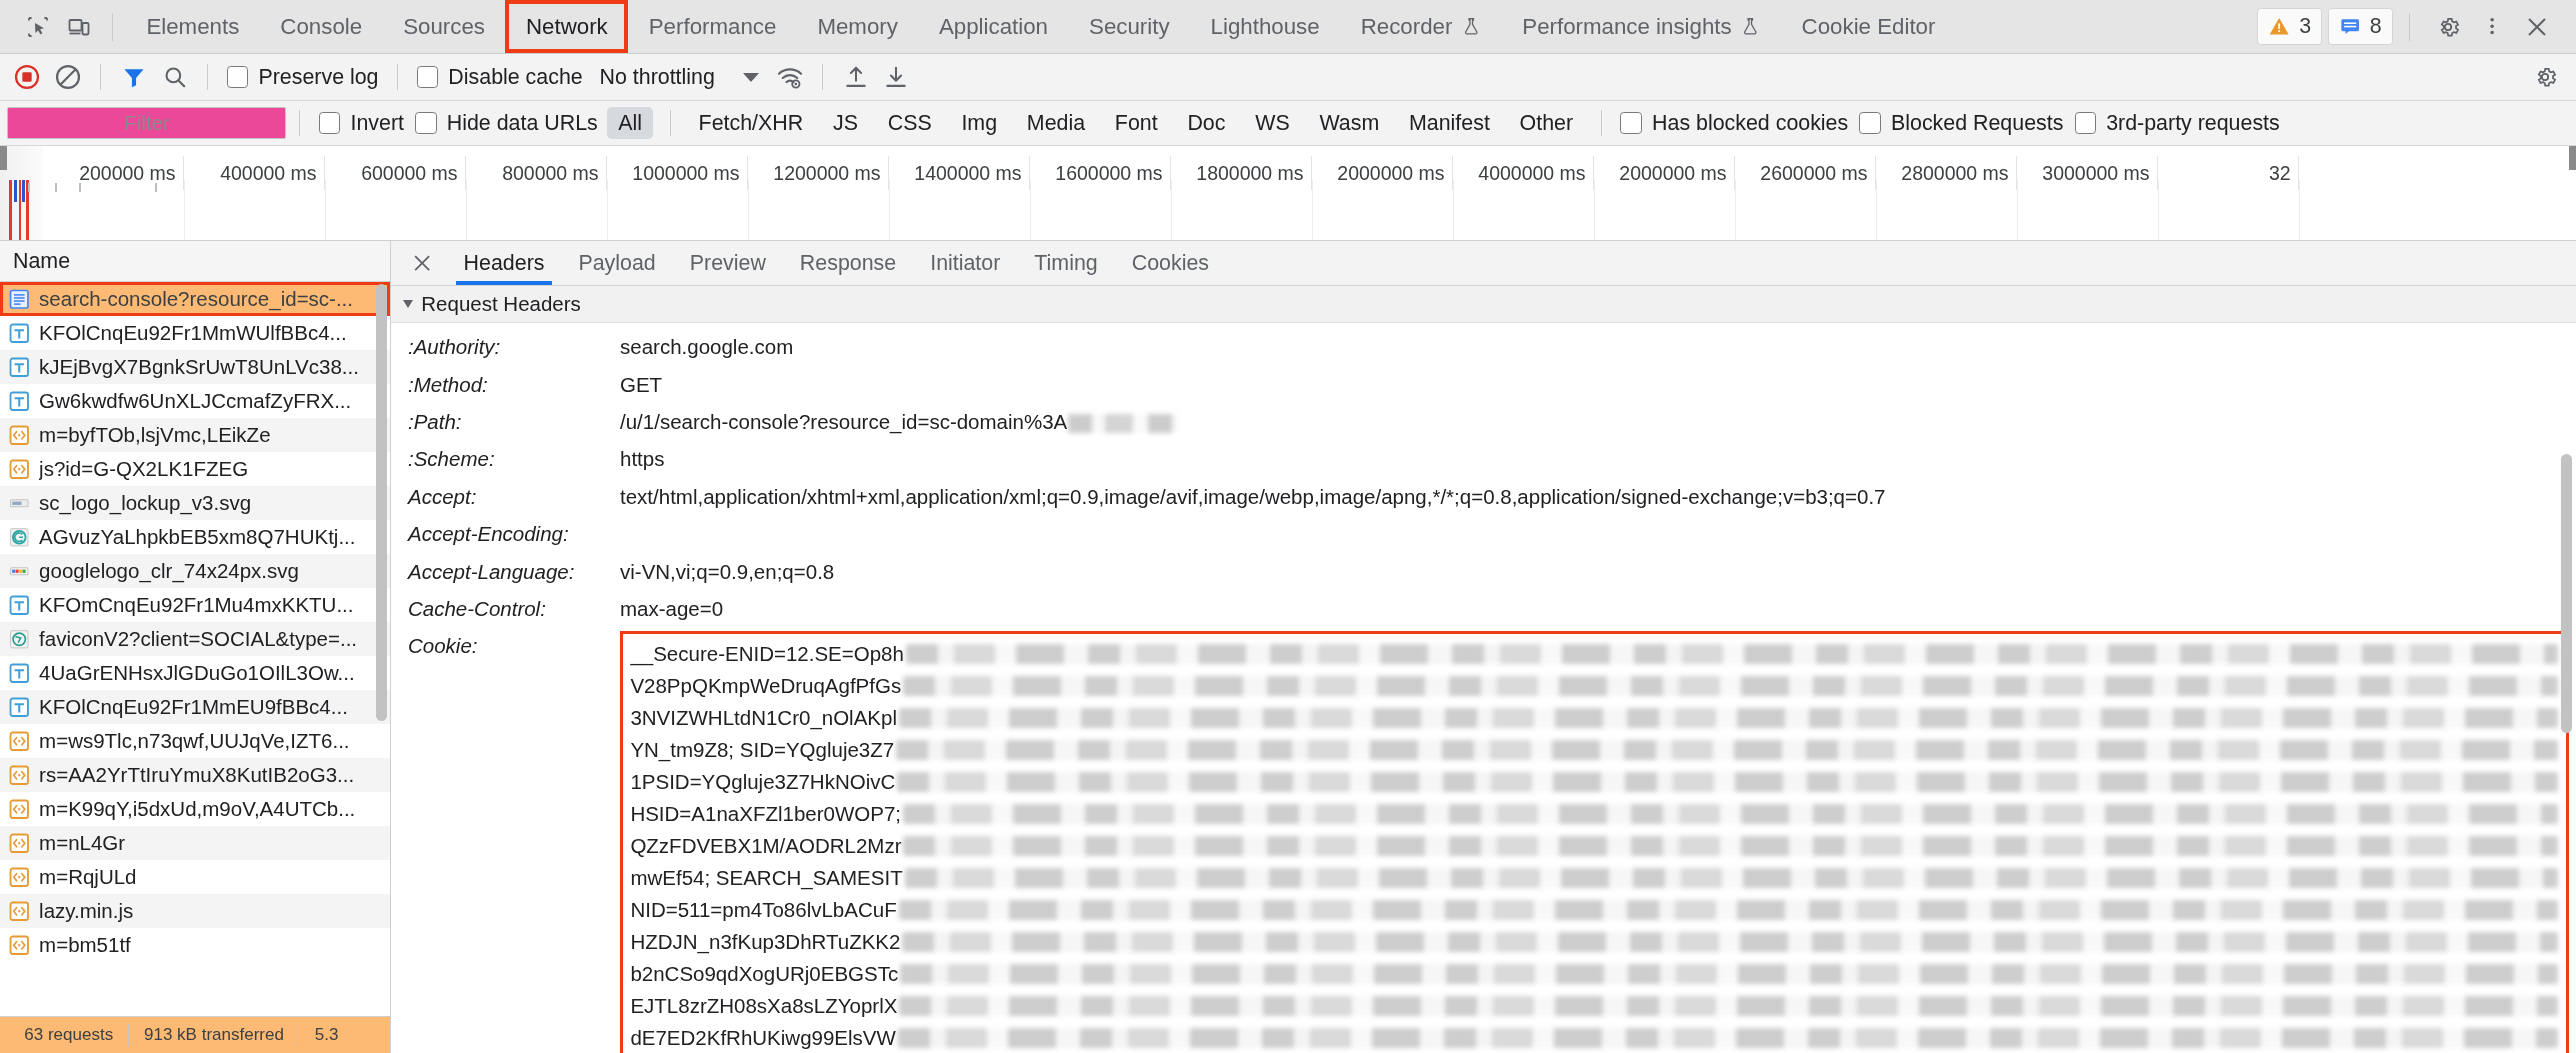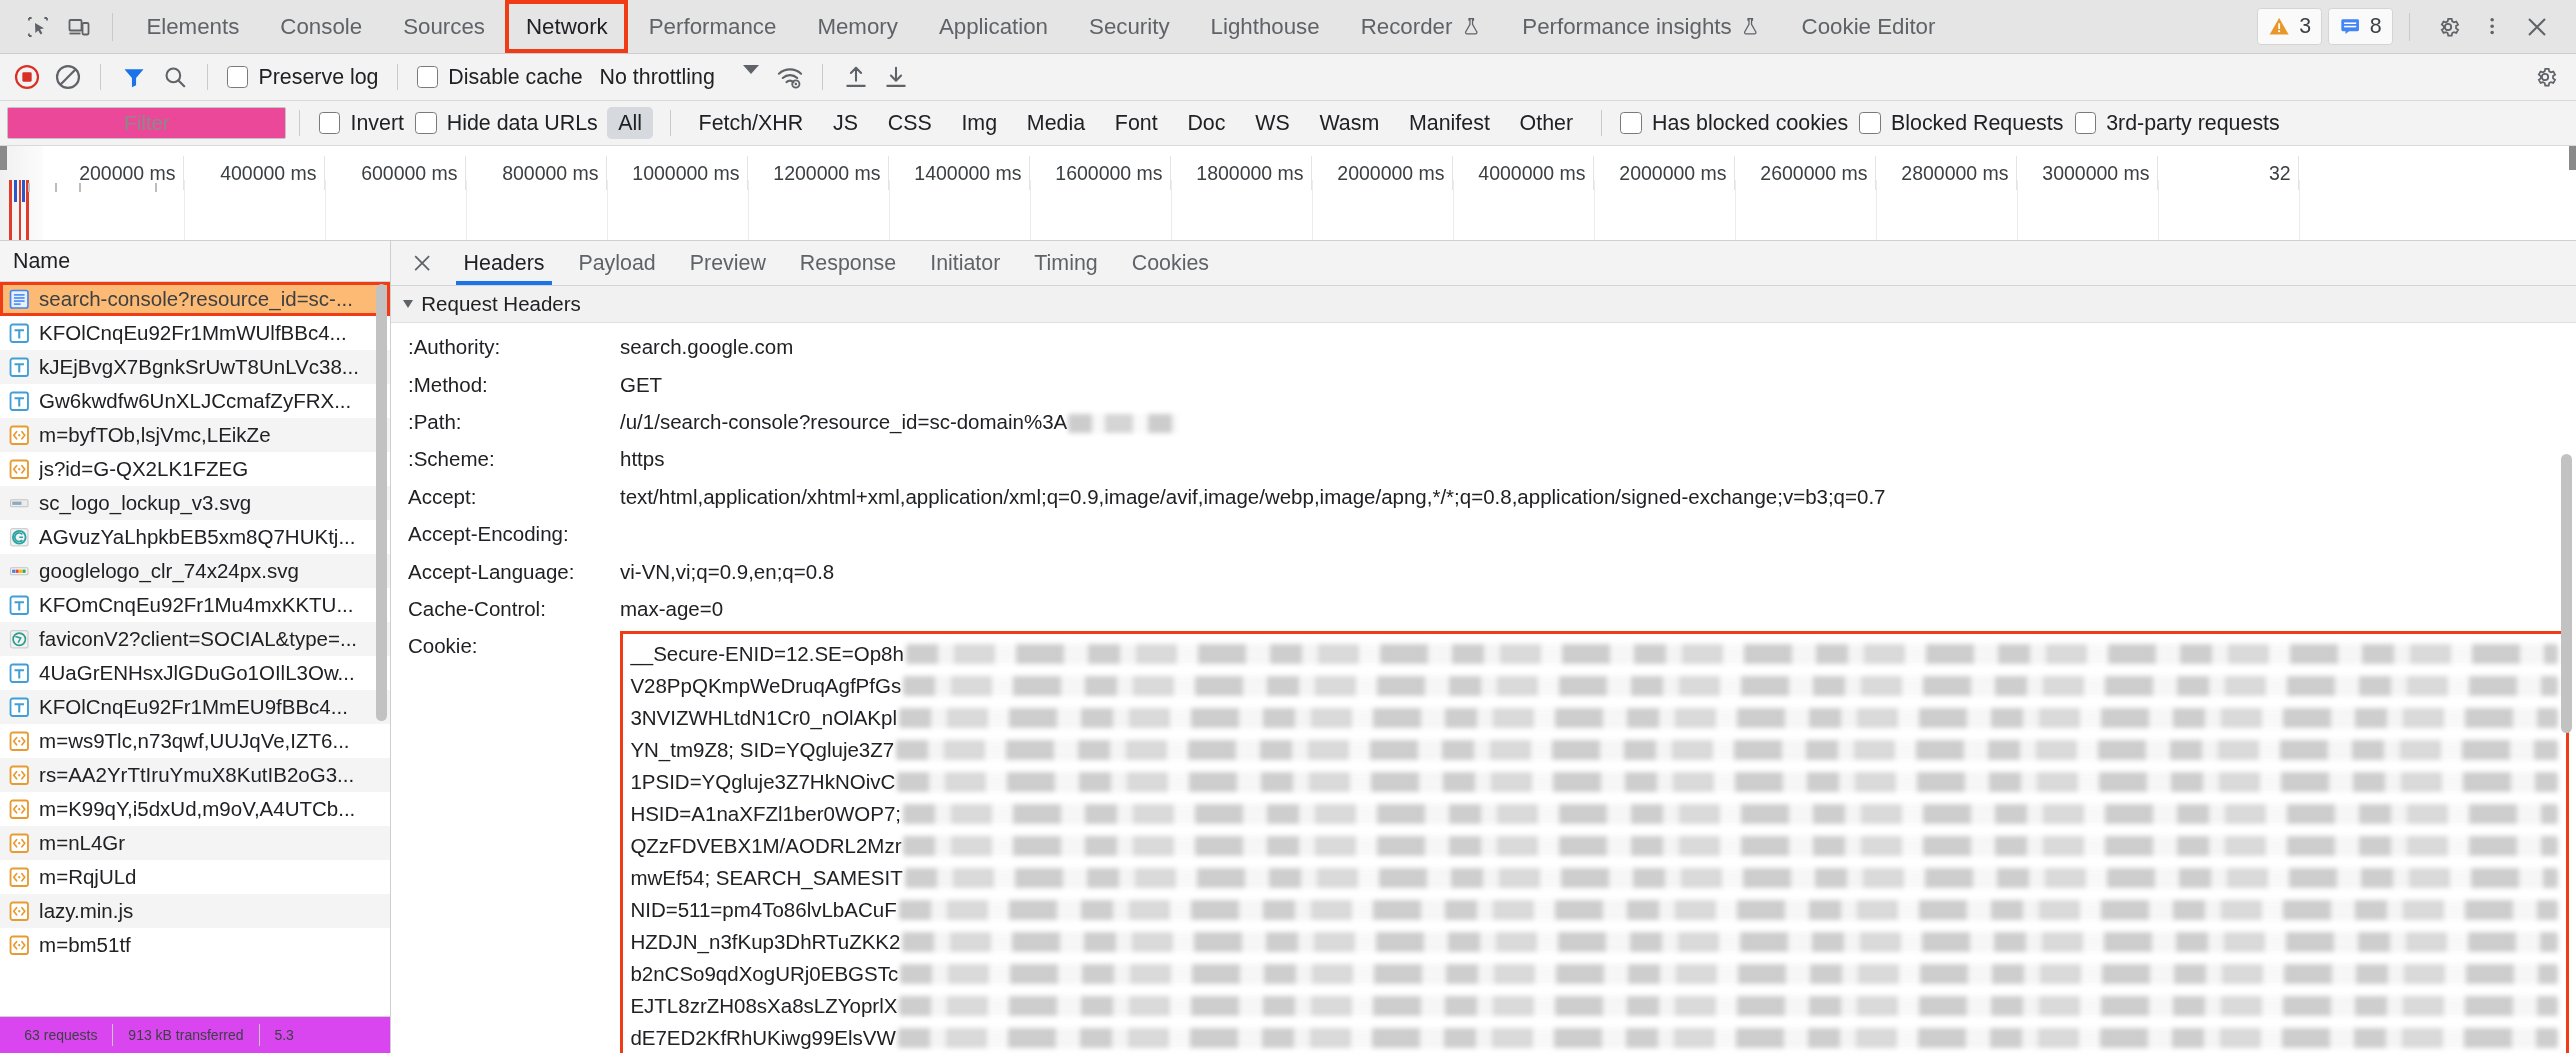--- a/index.html
+++ b/index.html
@@ -77,21 +77,21 @@
     display: flex; align-items: center; gap: 10.2px;
     font-size: 21.4px; color: #202124; cursor: pointer;
     padding: 0 5.6px; white-space: nowrap;
   }
   .chkbox {
     width: 21.4px; height: 21.4px;
     border: 1.9px solid #7a7a7a; border-radius: 3.7px;
     background: #fff; flex: 0 0 auto;
   }
   .throttle-select {
-    display: flex; gap: 28px;
+    display: flex; align-items: center; gap: 28px;
     font-size: 21.4px; color: #202124; cursor: pointer;
     padding: 0 9.3px; white-space: nowrap;
   }
   .caret-dn {
     width: 0; height: 0;
     border-left: 8.4px solid transparent;
     border-right: 8.4px solid transparent;
     border-top: 9.3px solid #5f6368;
   }
   .toolbar-right-gear { margin-left: auto; }
@@ -200,23 +200,23 @@
   .ricon { width: 20.5px; height: 20.5px; flex: 0 0 auto; }
   .req-scroll {
     position: absolute; right: 2.8px; top: 1.9px;
     width: 11.2px; height: 437px;
     background: #c2c2c2; border-radius: 5.6px;
     cursor: pointer;
   }
   .status-bar {
     height: 37px; min-height:37px;
     border-top: 0.9px solid #d0d0d0;
-    background: #d946ef;
+    background: #fdba74;
     display: flex; align-items: center;
-    font-size: 14px; color: #3c4043;
+    font-size: 17px; color: #3c4043;
     padding: 0 9.3px;
   }
   .sb-item { padding: 0 15px; white-space: nowrap; }
   .sb-sep { width: 0.9px; height: 22.3px; background: #c6c6c6; }
 
   
   .detail-pane { flex: 1; display: flex; flex-direction: column; min-width: 0; background:#fff; position:relative;}
   .detail-tabbar {
     height: 45px; min-height:45px;
     background: #f3f3f3;
@@ -262,21 +262,21 @@
     margin-right: 1.9px;
   }
   .hdr-rows { padding-top: 5.6px; }
   .hdr-row {
     display: flex;
     align-items: flex-start;
     padding: 3.7px 0 3.7px 17px;
     font-size: 20.5px;
     line-height: 30px;
   }
-  .hdr-key { width: 212px; min-width: 212px; color: #202124; }
+  .hdr-key { width: 212px; min-width: 212px; color: #202124; font-style: italic; }
   .hdr-val { color: #202124; word-break: break-all; flex: 1; min-width:0;}
   .cookie-row { position: relative; }
   .cookie-box {
     flex: 1; min-width:0;
     border: 3.7px solid #ef3b16;
     padding: 3.7px 7.4px 7.4px 7.4px;
     position: relative;
     margin-right: 7.4px;
     overflow: hidden;
   }

